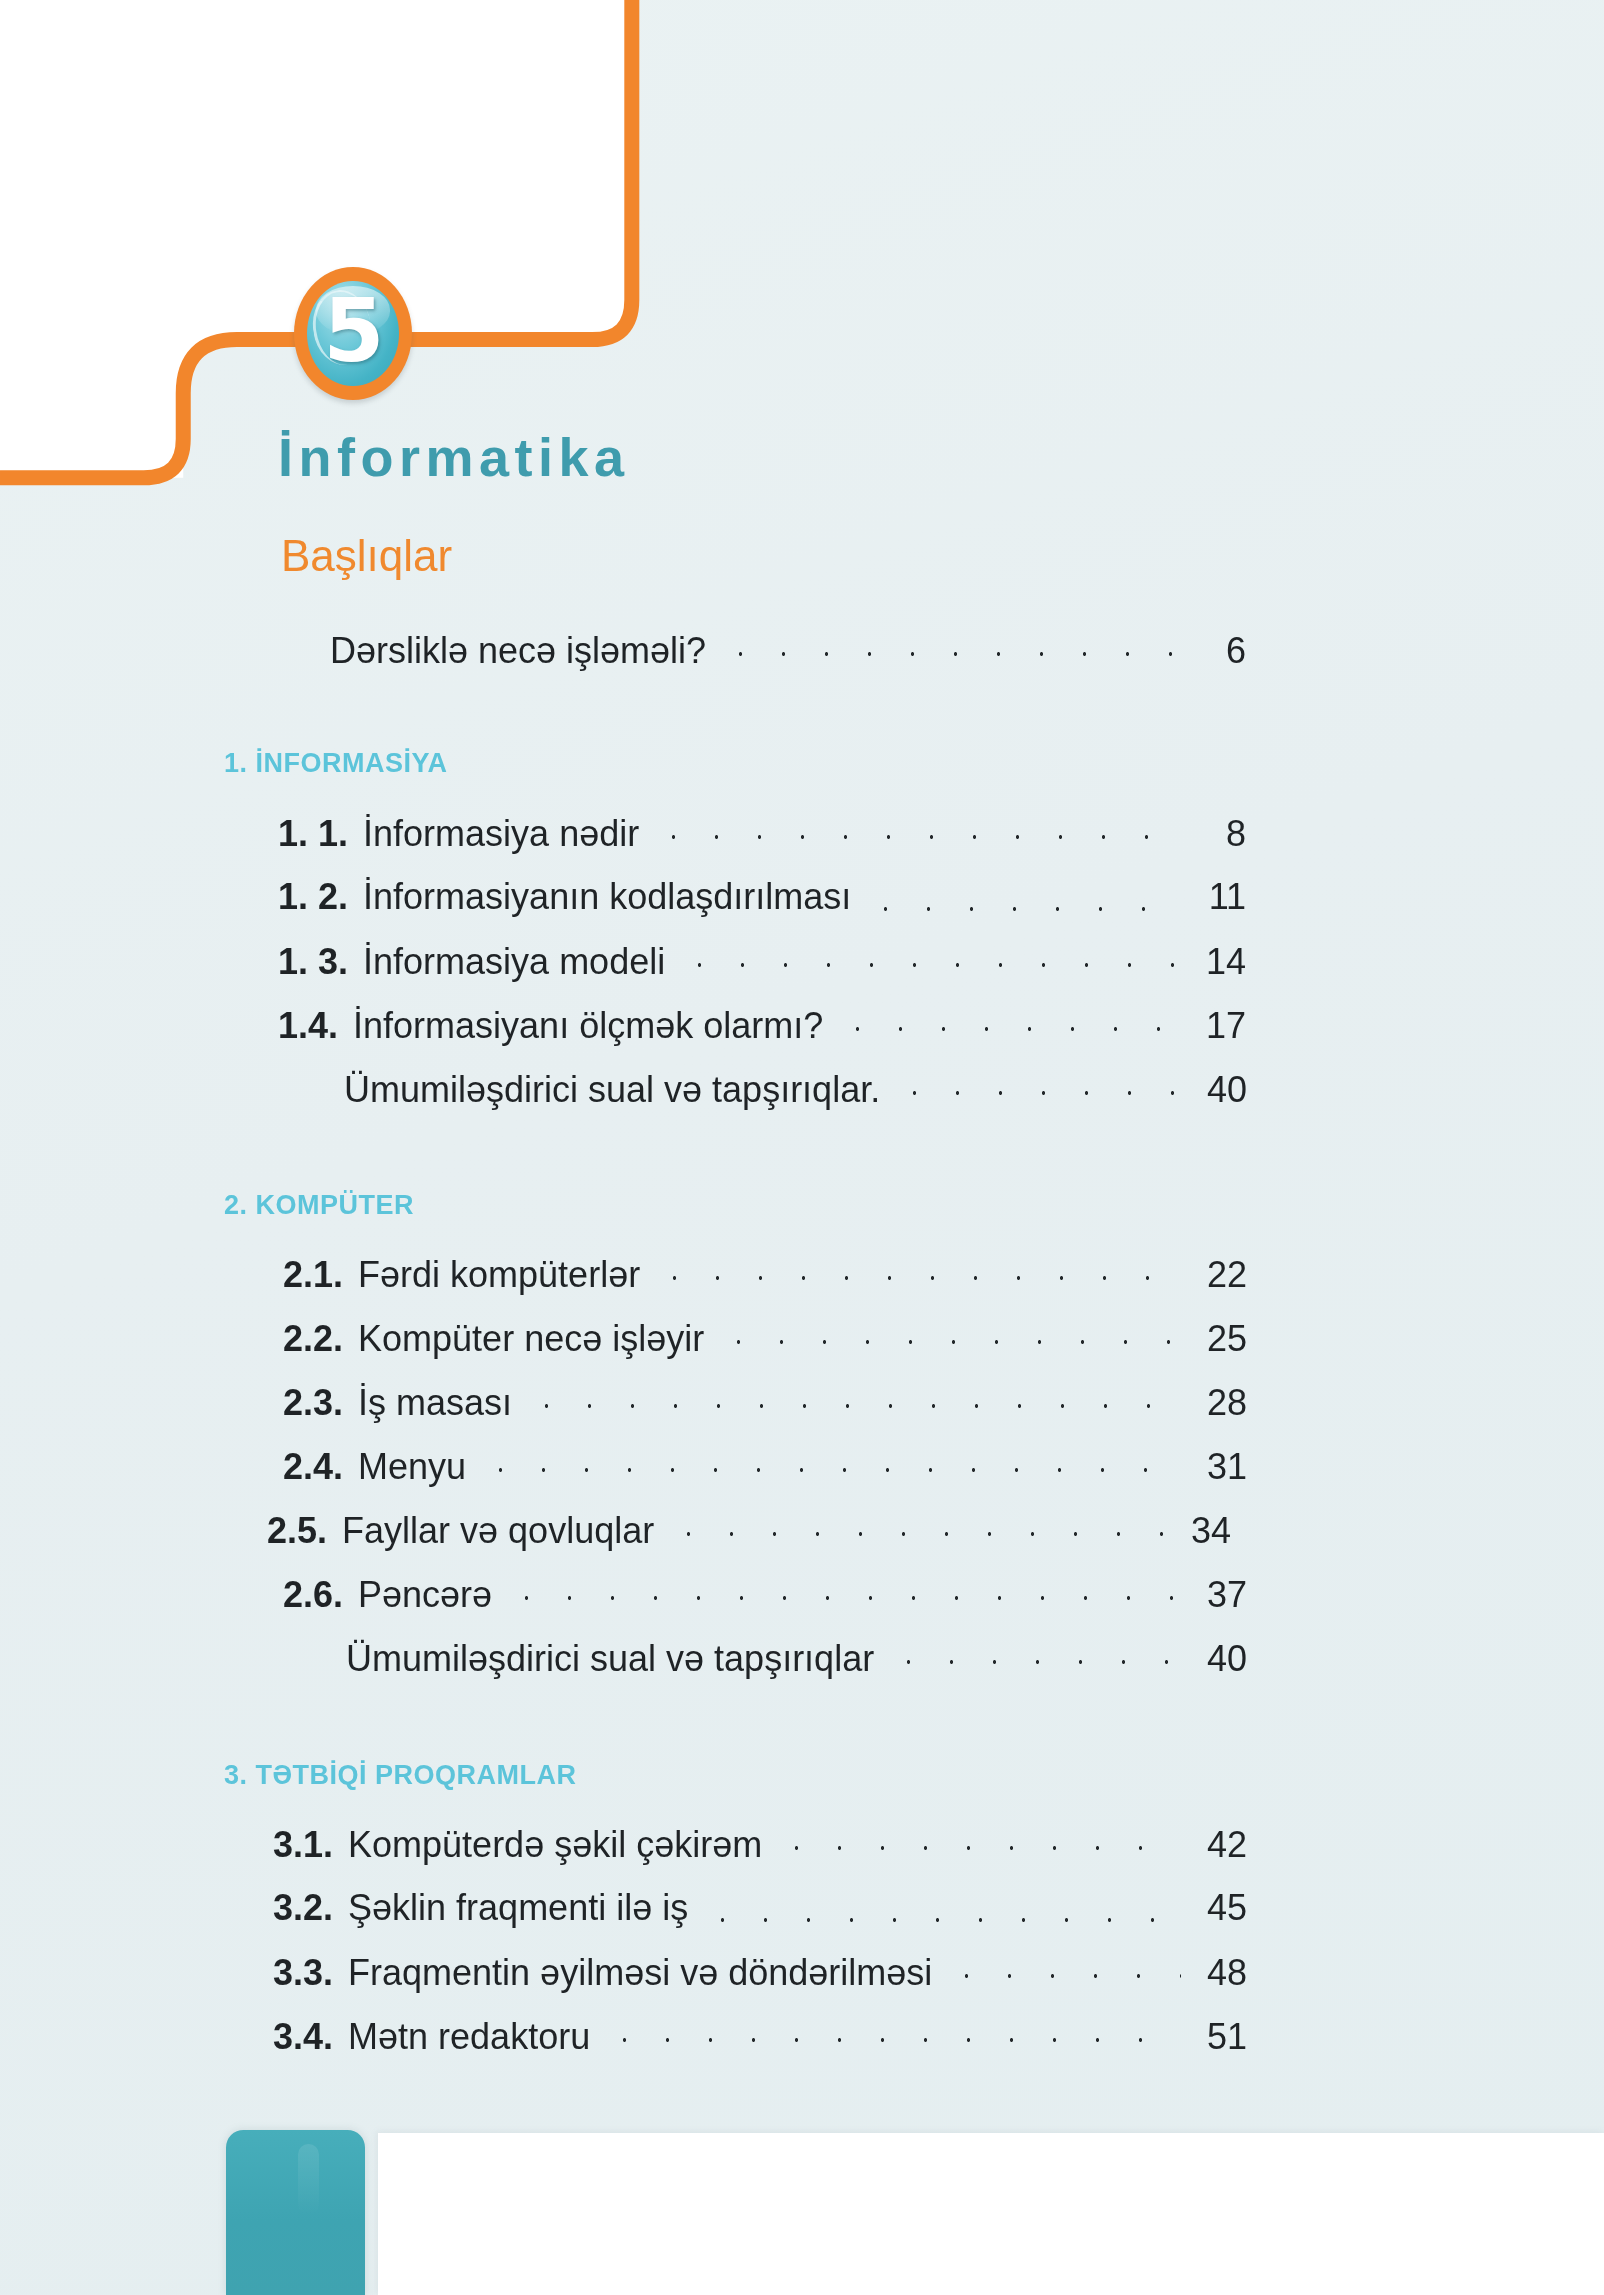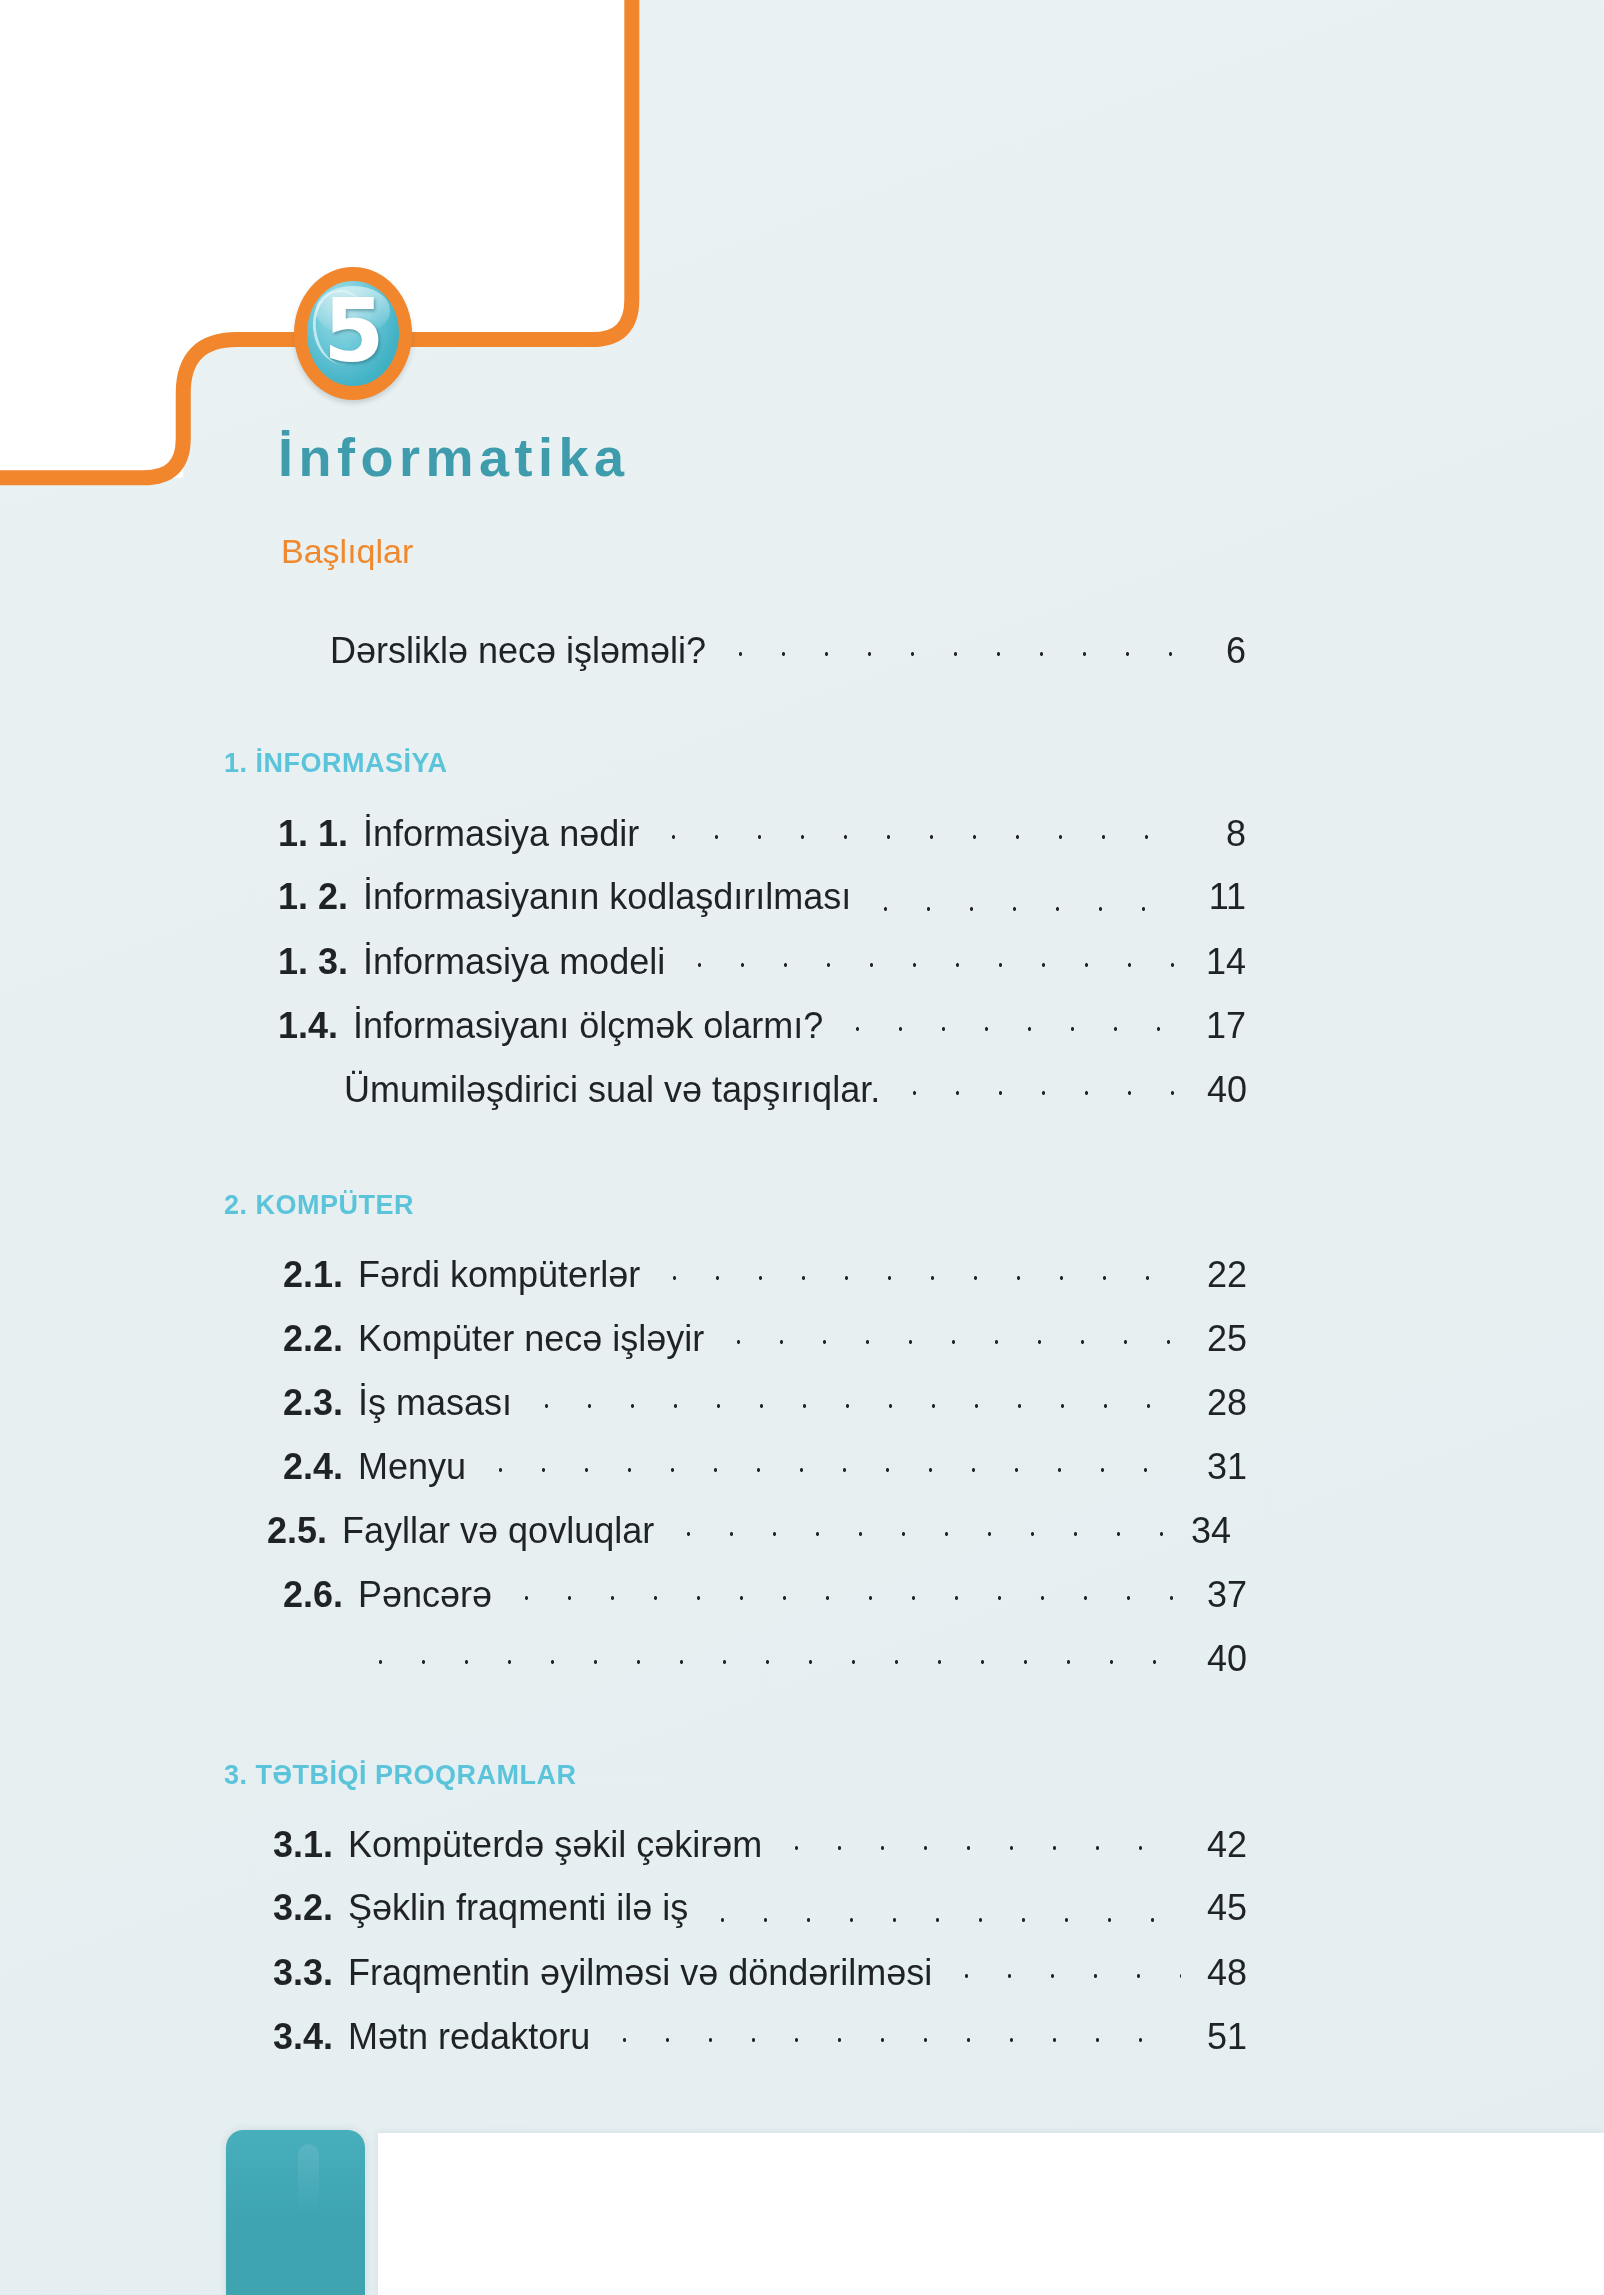--- a/index.html
+++ b/index.html
@@ -105,21 +105,21 @@
     font-weight: bold;
     color: #3f9cad;
     letter-spacing: 5.5px;
     line-height: 1;
     white-space: nowrap;
   }
   #book-subtitle {
     position: absolute;
     left: 281px;
     top: 534px;
-    font-size: 34px;
+    font-size: 44px;
     color: #f0892e;
     line-height: 1;
     white-space: nowrap;
   }
 
   
   #toc {
     position: absolute;
     left: 0;
     top: 0;
@@ -315,20 +315,21 @@
     </div>
 
     <div class="toc-row" style="left:283px; top:1574px; width:964px;">
       <span class="toc-num">2.6.</span>
       <span class="toc-label">Pəncərə</span>
       <span class="toc-dots"></span>
       <span class="toc-page">37</span>
     </div>
 
     <div class="toc-row" style="left:346px; top:1638px; width:901px;">
+      <span class="toc-label">Ümumiləşdirici sual və tapşırıqlar</span>
       <span class="toc-dots"></span>
       <span class="toc-page">40</span>
     </div>
 
     <div class="toc-section-title" style="left:224px; top:1760px;">3. TƏTBİQİ PROQRAMLAR</div>
 
     <div class="toc-row" style="left:273px; top:1824px; width:974px;">
       <span class="toc-num">3.1.</span>
       <span class="toc-label">Kompüterdə şəkil çəkirəm</span>
       <span class="toc-dots"></span>

